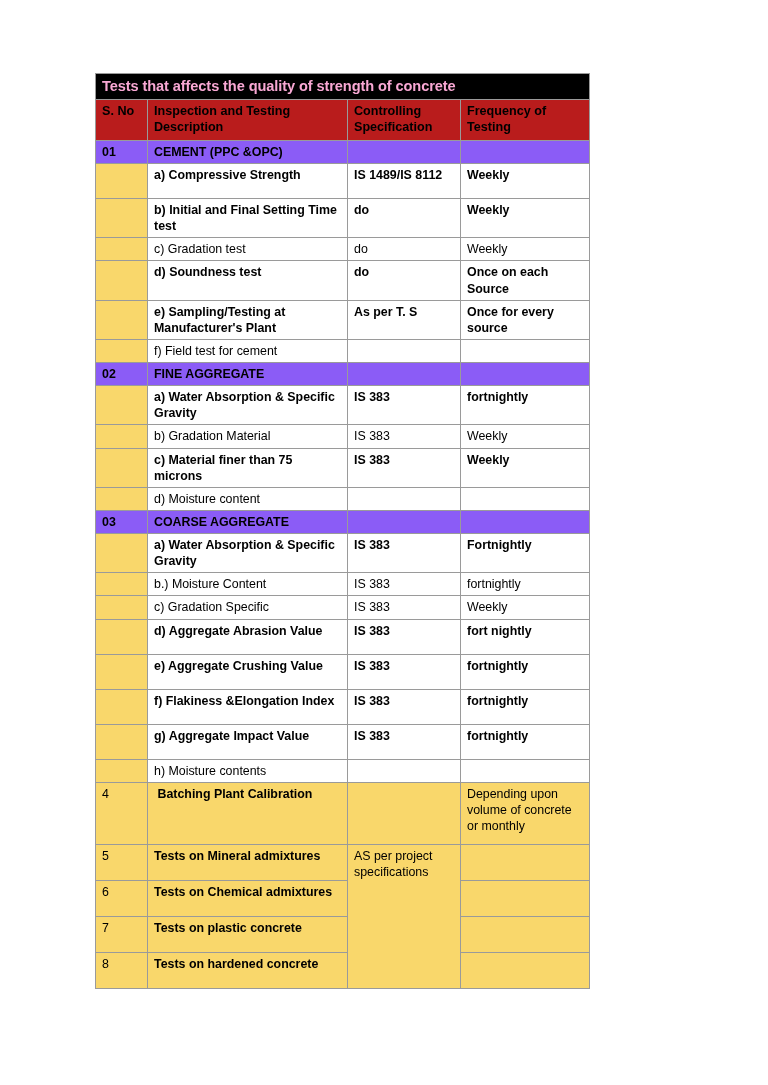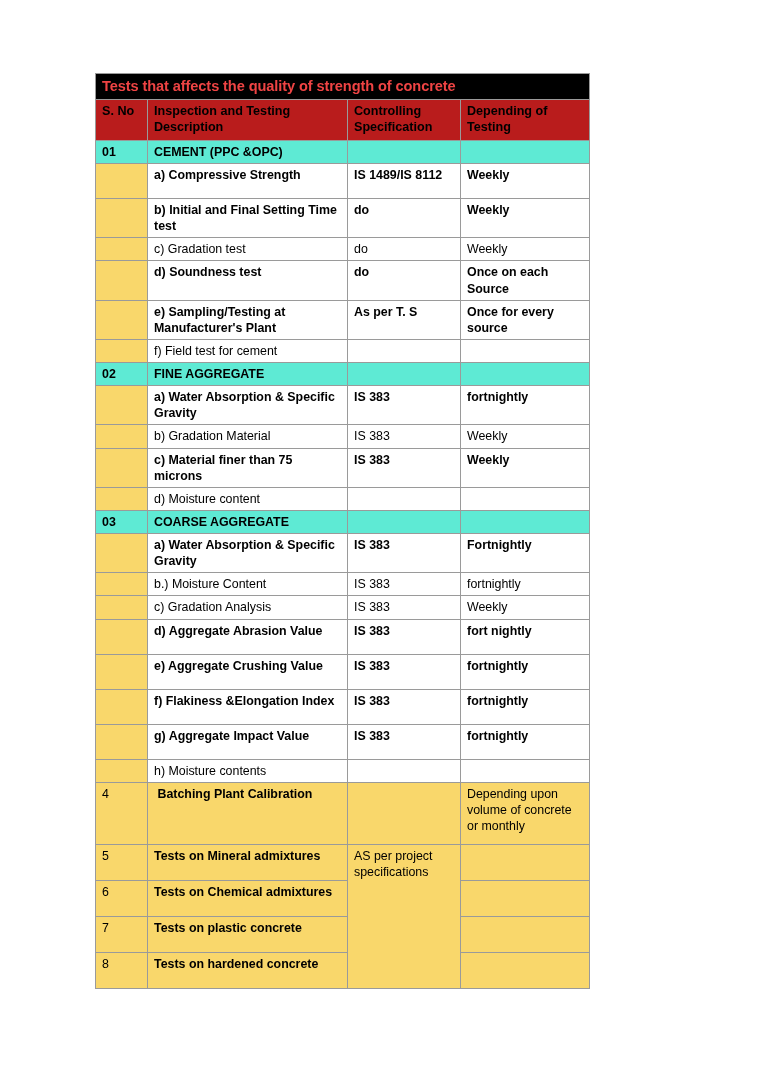--- a/index.html
+++ b/index.html
@@ -42,38 +42,38 @@
   }
   
   col.c1 { width: 52px; }
   col.c2 { width: 200px; }
   col.c3 { width: 113px; }
   col.c4 { width: 129px; }
 
   
   td.title-bar {
     background: #000000;
-    color: #ef4444;
+    color: #f9a8d4;
     font-weight: bold;
     font-size: 14.6px;
     padding: 2px 5px 3px 7px;
     border: 1px solid #000000;
     line-height: 1.2;
     letter-spacing: -0.1px;
   }
   
   tr.head td {
     font-weight: bold;
     background: #b91c1c;
     font-size: 12.6px;
     height: 34px;
   }
   
   tr.section td {
-    background: #5eead4;
+    background: #8b5cf6;
     font-weight: bold;
   }
   
   td.sno {
     background: #f9d76b;
   }
   td.desc, td.spec, td.freq {
     background: #ffffff;
   }
   
@@ -107,21 +107,21 @@
       <tbody>
 
         <tr>
           <td class="title-bar" colspan="4">Tests that affects the quality of strength of concrete</td>
         </tr>
 
         <tr class="head">
           <td>S. No</td>
           <td>Inspection and Testing Description</td>
           <td>Controlling Specification</td>
-          <td>Depending of Testing</td>
+          <td>Frequency of Testing</td>
         </tr>
 
         <tr class="section">
           <td>01</td>
           <td>CEMENT (PPC &amp;OPC)</td>
           <td></td>
           <td></td>
         </tr>
         <tr class="rowh-2">
           <td class="sno"></td>
@@ -204,21 +204,21 @@
           <td class="freq">Fortnightly</td>
         </tr>
         <tr class="rowh-1">
           <td class="sno"></td>
           <td class="desc">b.) Moisture Content</td>
           <td class="spec">IS 383</td>
           <td class="freq">fortnightly</td>
         </tr>
         <tr class="rowh-1">
           <td class="sno"></td>
-          <td class="desc">c) Gradation Analysis</td>
+          <td class="desc">c) Gradation Specific</td>
           <td class="spec">IS 383</td>
           <td class="freq">Weekly</td>
         </tr>
         <tr class="rowh-2">
           <td class="sno"></td>
           <td class="desc">d) Aggregate Abrasion Value</td>
           <td class="spec">IS 383</td>
           <td class="freq">fort nightly</td>
         </tr>
         <tr class="rowh-2">

